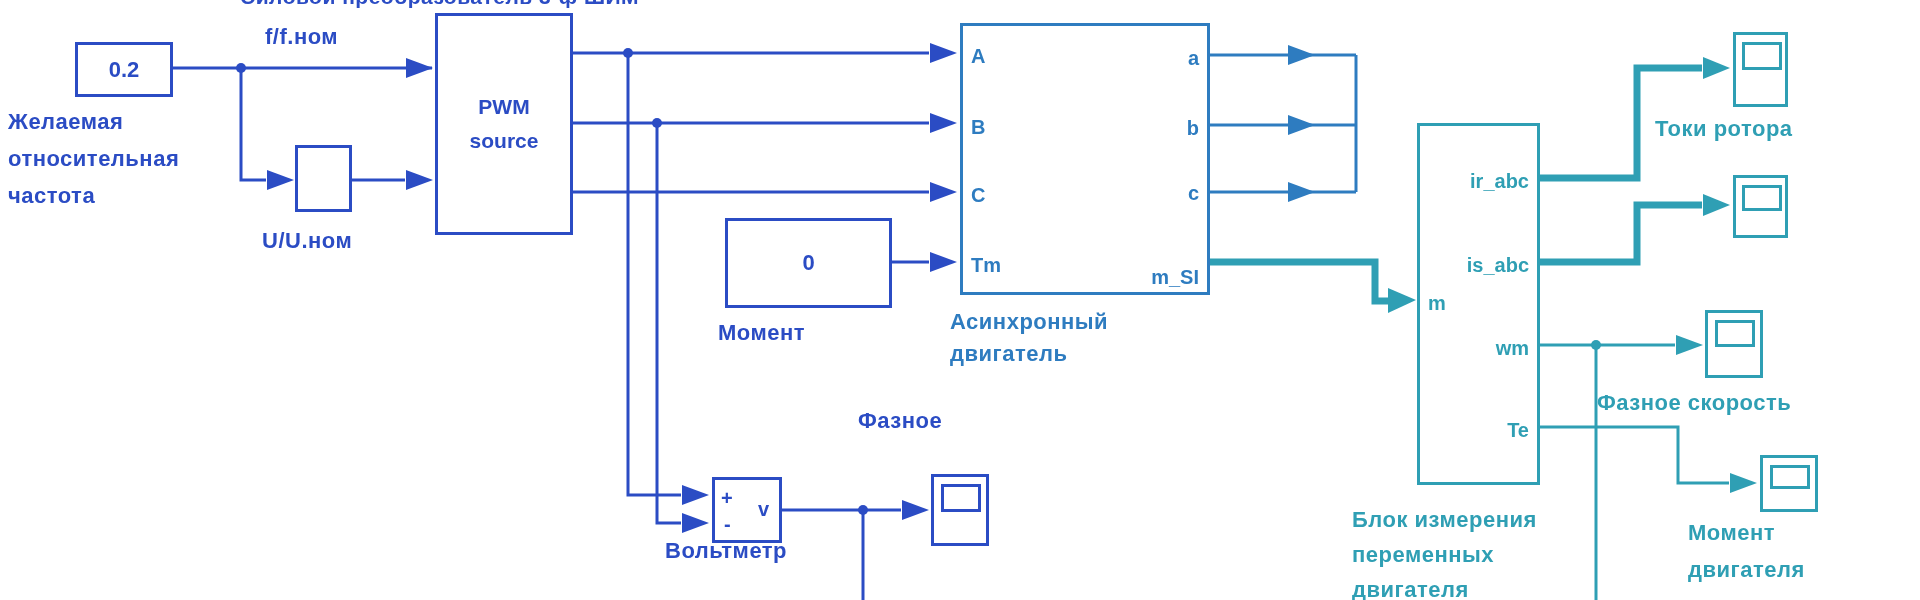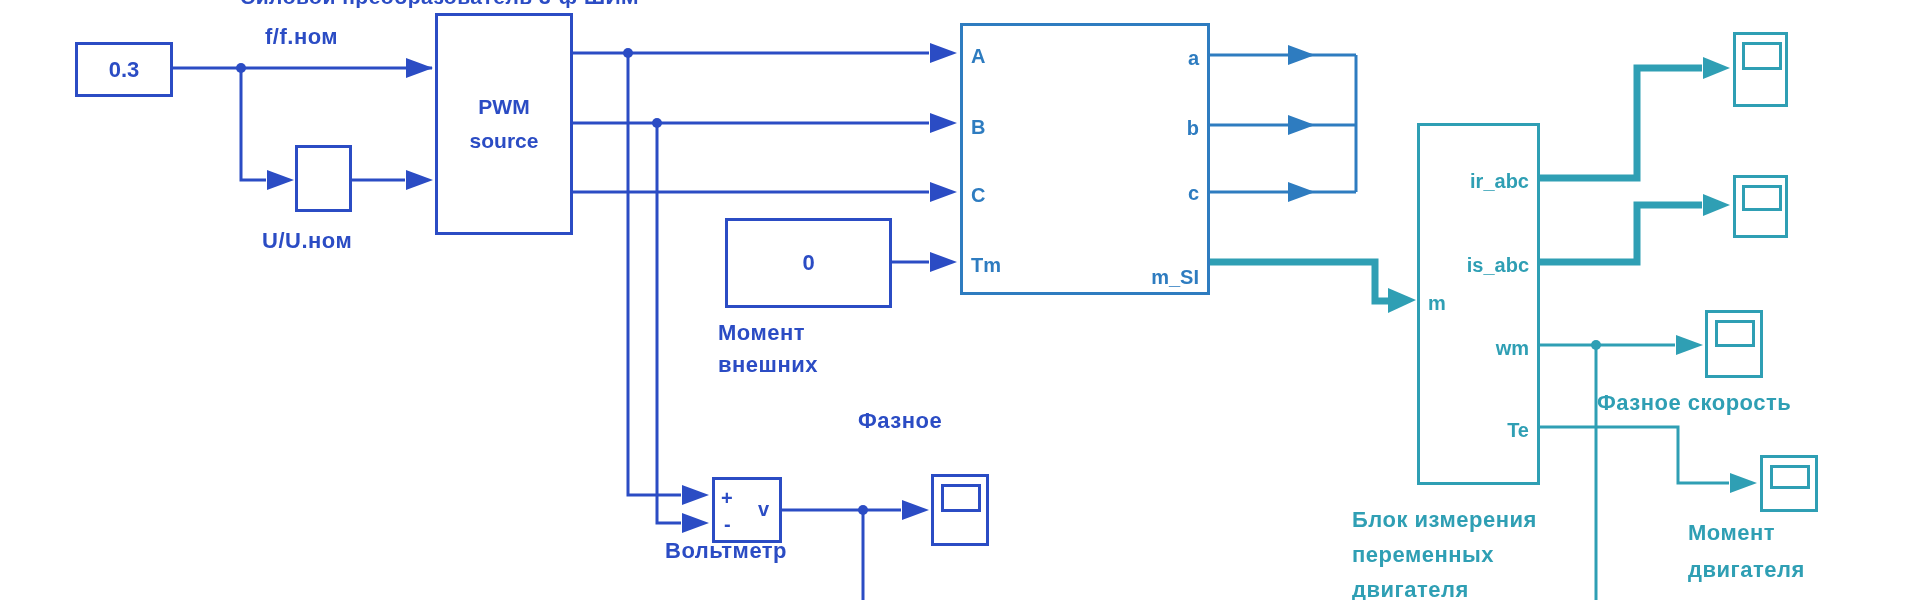--- a/index.html
+++ b/index.html
@@ -127,53 +127,61 @@
       <polygon points="1703,194 1703,216 1730,205"></polygon>
       <polygon points="1676,335 1676,355 1703,345"></polygon>
       <polygon points="1730,473 1730,493 1757,483"></polygon>
       <circle cx="1596" cy="345" r="5"></circle>
     </g>
   </svg>
 
   <div class="lbl" style="left:240px;top:-15px;width:460px;font-size:21px;">Силовой преобразователь 3-ф ШИМ</div>
 
   <div class="block b-blue center" style="left:75px;top:42px;width:98px;height:55px;">
-    <span class="val">0.3</span>
+    <span class="val">0.2</span>
+  </div>
+  <div class="lbl" style="left:8px;top:103px;width:232px;line-height:37px;">
+    <div>Желаемая</div>
+    <div>относительная</div>
+    <div>частота</div>
   </div>
 
   <div class="lbl" style="left:265px;top:24px;width:110px;">f/f.ном</div>
 
   <div class="block b-blue" style="left:295px;top:145px;width:57px;height:67px;"></div>
   <div class="lbl" style="left:262px;top:228px;width:130px;">U/U.ном</div>
 
   <div class="block b-blue center" style="left:435px;top:13px;width:138px;height:222px;">
     <div class="pwm-text">
       <div>PWM</div>
       <div>source</div>
     </div>
   </div>
 
   <div class="block b-blue center" style="left:725px;top:218px;width:167px;height:90px;">
     <span class="val">0</span>
   </div>
   <div class="lbl" style="left:718px;top:317px;width:165px;line-height:32px;">
     <div>Момент</div>
-    <div>внешних</div>
   </div>
 
   <div class="block b-motor" style="left:960px;top:23px;width:250px;height:272px;">
     <span class="port l" style="top:18px;">A</span>
     <span class="port l" style="top:89px;">B</span>
     <span class="port l" style="top:157px;">C</span>
     <span class="port l" style="top:227px;">Tm</span>
     <span class="port r" style="top:20px;">a</span>
     <span class="port r" style="top:90px;">b</span>
     <span class="port r" style="top:155px;">c</span>
     <span class="port r" style="top:239px;text-align:right;">m_SI</span>
   </div>
+  <div class="lbl motor" style="left:950px;top:306px;width:260px;line-height:32px;">
+    <div>Асинхронный</div>
+    <div>двигатель</div>
+  </div>
 
   <div class="block b-blue" style="left:712px;top:477px;width:70px;height:66px;">
     <span class="vm-sign" style="left:6px;top:8px;">+</span>
     <span class="vm-sign" style="left:9px;top:34px;">-</span>
     <span class="vm-sign" style="right:10px;top:19px;">v</span>
   </div>
   <div class="lbl" style="left:665px;top:538px;width:160px;">Вольтметр</div>
 
   <div class="block b-blue" style="left:931px;top:474px;width:58px;height:72px;">
     <span class="screen scr-blue" style="left:7px;top:7px;width:40px;height:28px;"></span>
@@ -191,20 +199,21 @@
   </div>
   <div class="lbl teal" style="left:1352px;top:502px;width:252px;line-height:35px;">
     <div>Блок измерения</div>
     <div>переменных</div>
     <div>двигателя</div>
   </div>
 
   <div class="block b-teal" style="left:1733px;top:32px;width:55px;height:75px;">
     <span class="screen scr-teal" style="left:6px;top:7px;width:40px;height:28px;"></span>
   </div>
+  <div class="lbl teal" style="left:1655px;top:116px;width:210px;">Токи ротора</div>
 
   <div class="block b-teal" style="left:1733px;top:175px;width:55px;height:63px;">
     <span class="screen scr-teal" style="left:6px;top:7px;width:40px;height:26px;"></span>
   </div>
 
   <div class="block b-teal" style="left:1705px;top:310px;width:58px;height:68px;">
     <span class="screen scr-teal" style="left:7px;top:7px;width:40px;height:27px;"></span>
   </div>
   <div class="lbl teal" style="left:1597px;top:390px;width:268px;">Фазное скорость</div>
 

